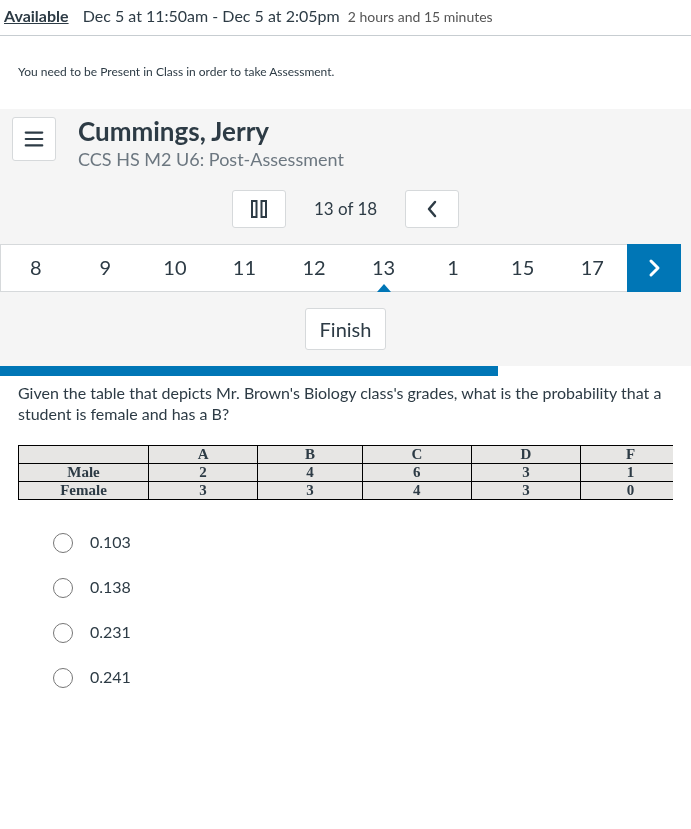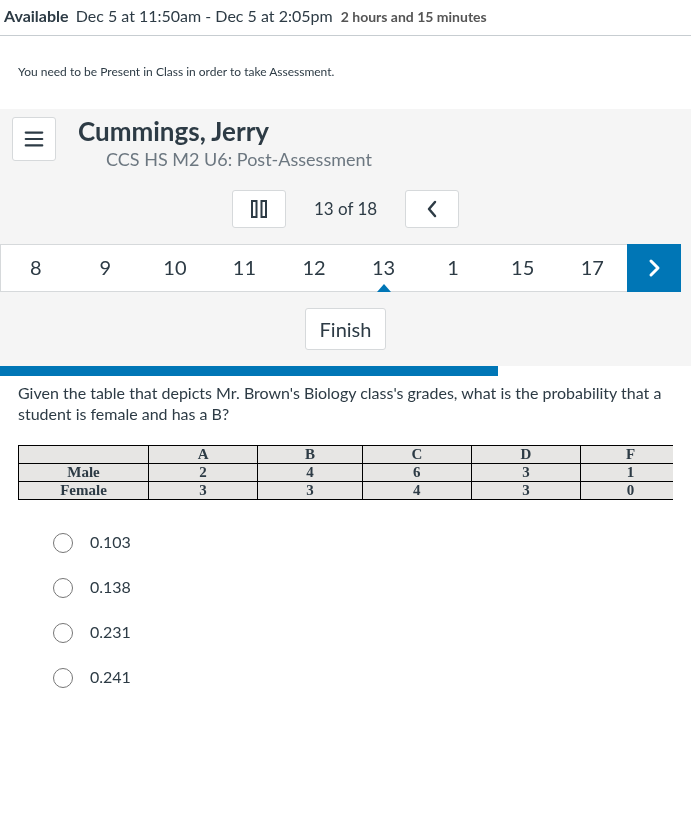--- a/index.html
+++ b/index.html
@@ -8,22 +8,22 @@
     font-family: "Lato", "Helvetica Neue", Arial, sans-serif;
     color: #2d3b45;
     background: #fff;
     width: 691px;
   }
   .avail-row {
     padding: 6px 4px 10px 4px;
     border-bottom: 1px solid #c7cdd1;
     font-size: 16px;
   }
-  .avail-row .lbl { font-weight: 700; margin-right: 3px; }
-  .avail-row .dur { color: #555; font-size: 14px; margin-left: 4px; font-weight: bold; }
+  .avail-row .lbl { font-weight: 700; margin-right: 10px; text-decoration: underline; }
+  .avail-row .dur { color: #555; font-size: 14px; margin-left: 4px; }
   .note {
     padding: 28px 18px 30px 18px;
     font-size: 12px;
   }
   .player {
     background: #f5f5f5;
     padding-bottom: 2px;
   }
   .player-header {
     display: flex;
@@ -41,21 +41,20 @@
   .menu-btn svg { width: 22px; height: 22px; }
   .titles .student {
     font-size: 26px;
     font-weight: 700;
     line-height: 1.1;
   }
   .titles .assess {
     font-size: 18px;
     color: #6c7780;
     margin-top: 2px;
-    margin-left: 28px;
   }
   .nav-top {
     display: flex;
     align-items: center;
     justify-content: center;
     gap: 28px;
     margin-top: 14px;
   }
   .btn-ghost {
     background: #fff;

